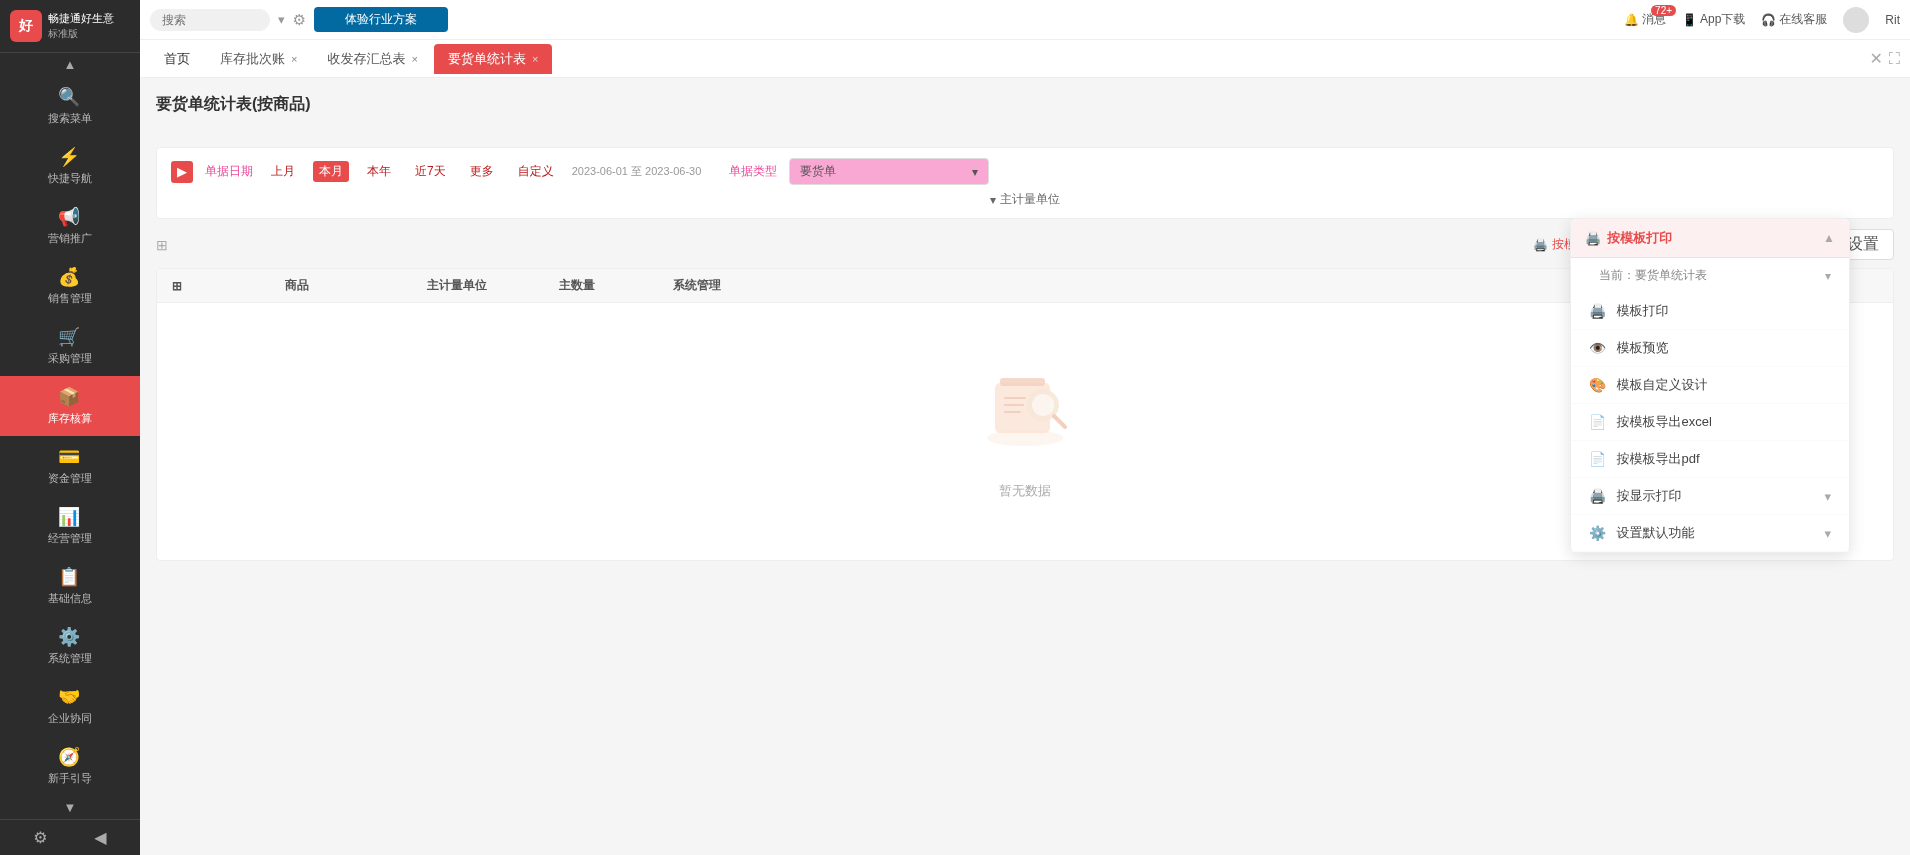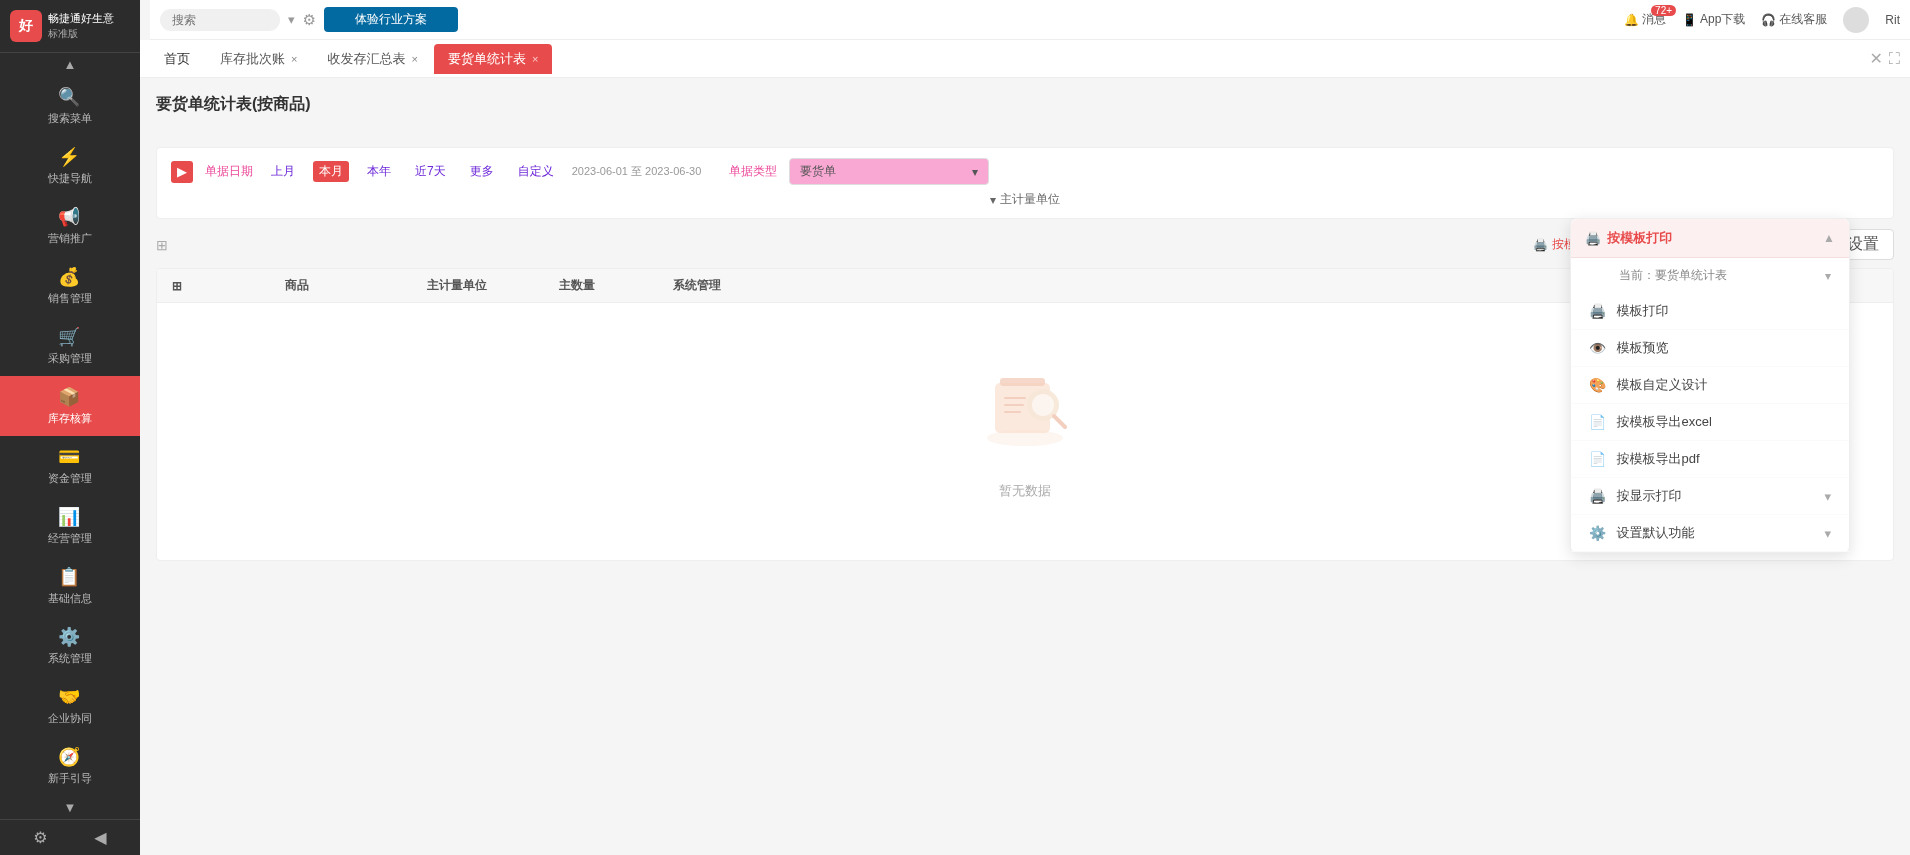--- a/index.html
+++ b/index.html
@@ -88,21 +88,20 @@
 
     
     .topbar {
       background: #fff;
       height: 40px;
       display: flex;
       align-items: center;
       padding: 0 10px;
       border-bottom: 1px solid #eee;
       gap: 8px;
-      margin-left: 10px;
     }
     .topbar-search {
       background: #f0f0f0;
       border: none;
       border-radius: 12px;
       padding: 4px 12px;
       font-size: 12px;
       width: 120px;
       color: #999;
     }
@@ -185,21 +184,21 @@
       cursor: pointer;
       background: none;
       border: none;
       justify-content: center;
     }
     .filter-label { font-size: 12px; color: #ec4899; white-space: nowrap; }
     .filter-date-btn {
       background: none;
       border: none;
       font-size: 12px;
-      color: #6d28d9;
+      color: #b91c1c;
       cursor: pointer;
       padding: 2px 6px;
       border-radius: 3px;
     }
     .filter-date-btn.active { background: #e84b4b; color: white; }
     .filter-date-range { font-size: 11px; color: #999; }
     .filter-divider { color: #ddd; }
     .filter-type-select {
       display: flex;
       align-items: center;
@@ -347,21 +346,21 @@
       color: #444;
       cursor: pointer;
       border-bottom: 1px solid #fafafa;
     }
     .dropdown-section-left { display: flex; align-items: center; gap: 10px; }
     .dropdown-section-arrow { color: #aaa; }
     .dropdown-current {
       display: flex;
       align-items: center;
       justify-content: space-between;
-      padding: 9px 18px 9px 48px;
+      padding: 9px 18px 9px 28px;
       font-size: 12px;
       color: #888;
       cursor: pointer;
     }
   </style>
 </head>
 <body>
 
 <div class="sidebar">
   <div class="sidebar-logo">

